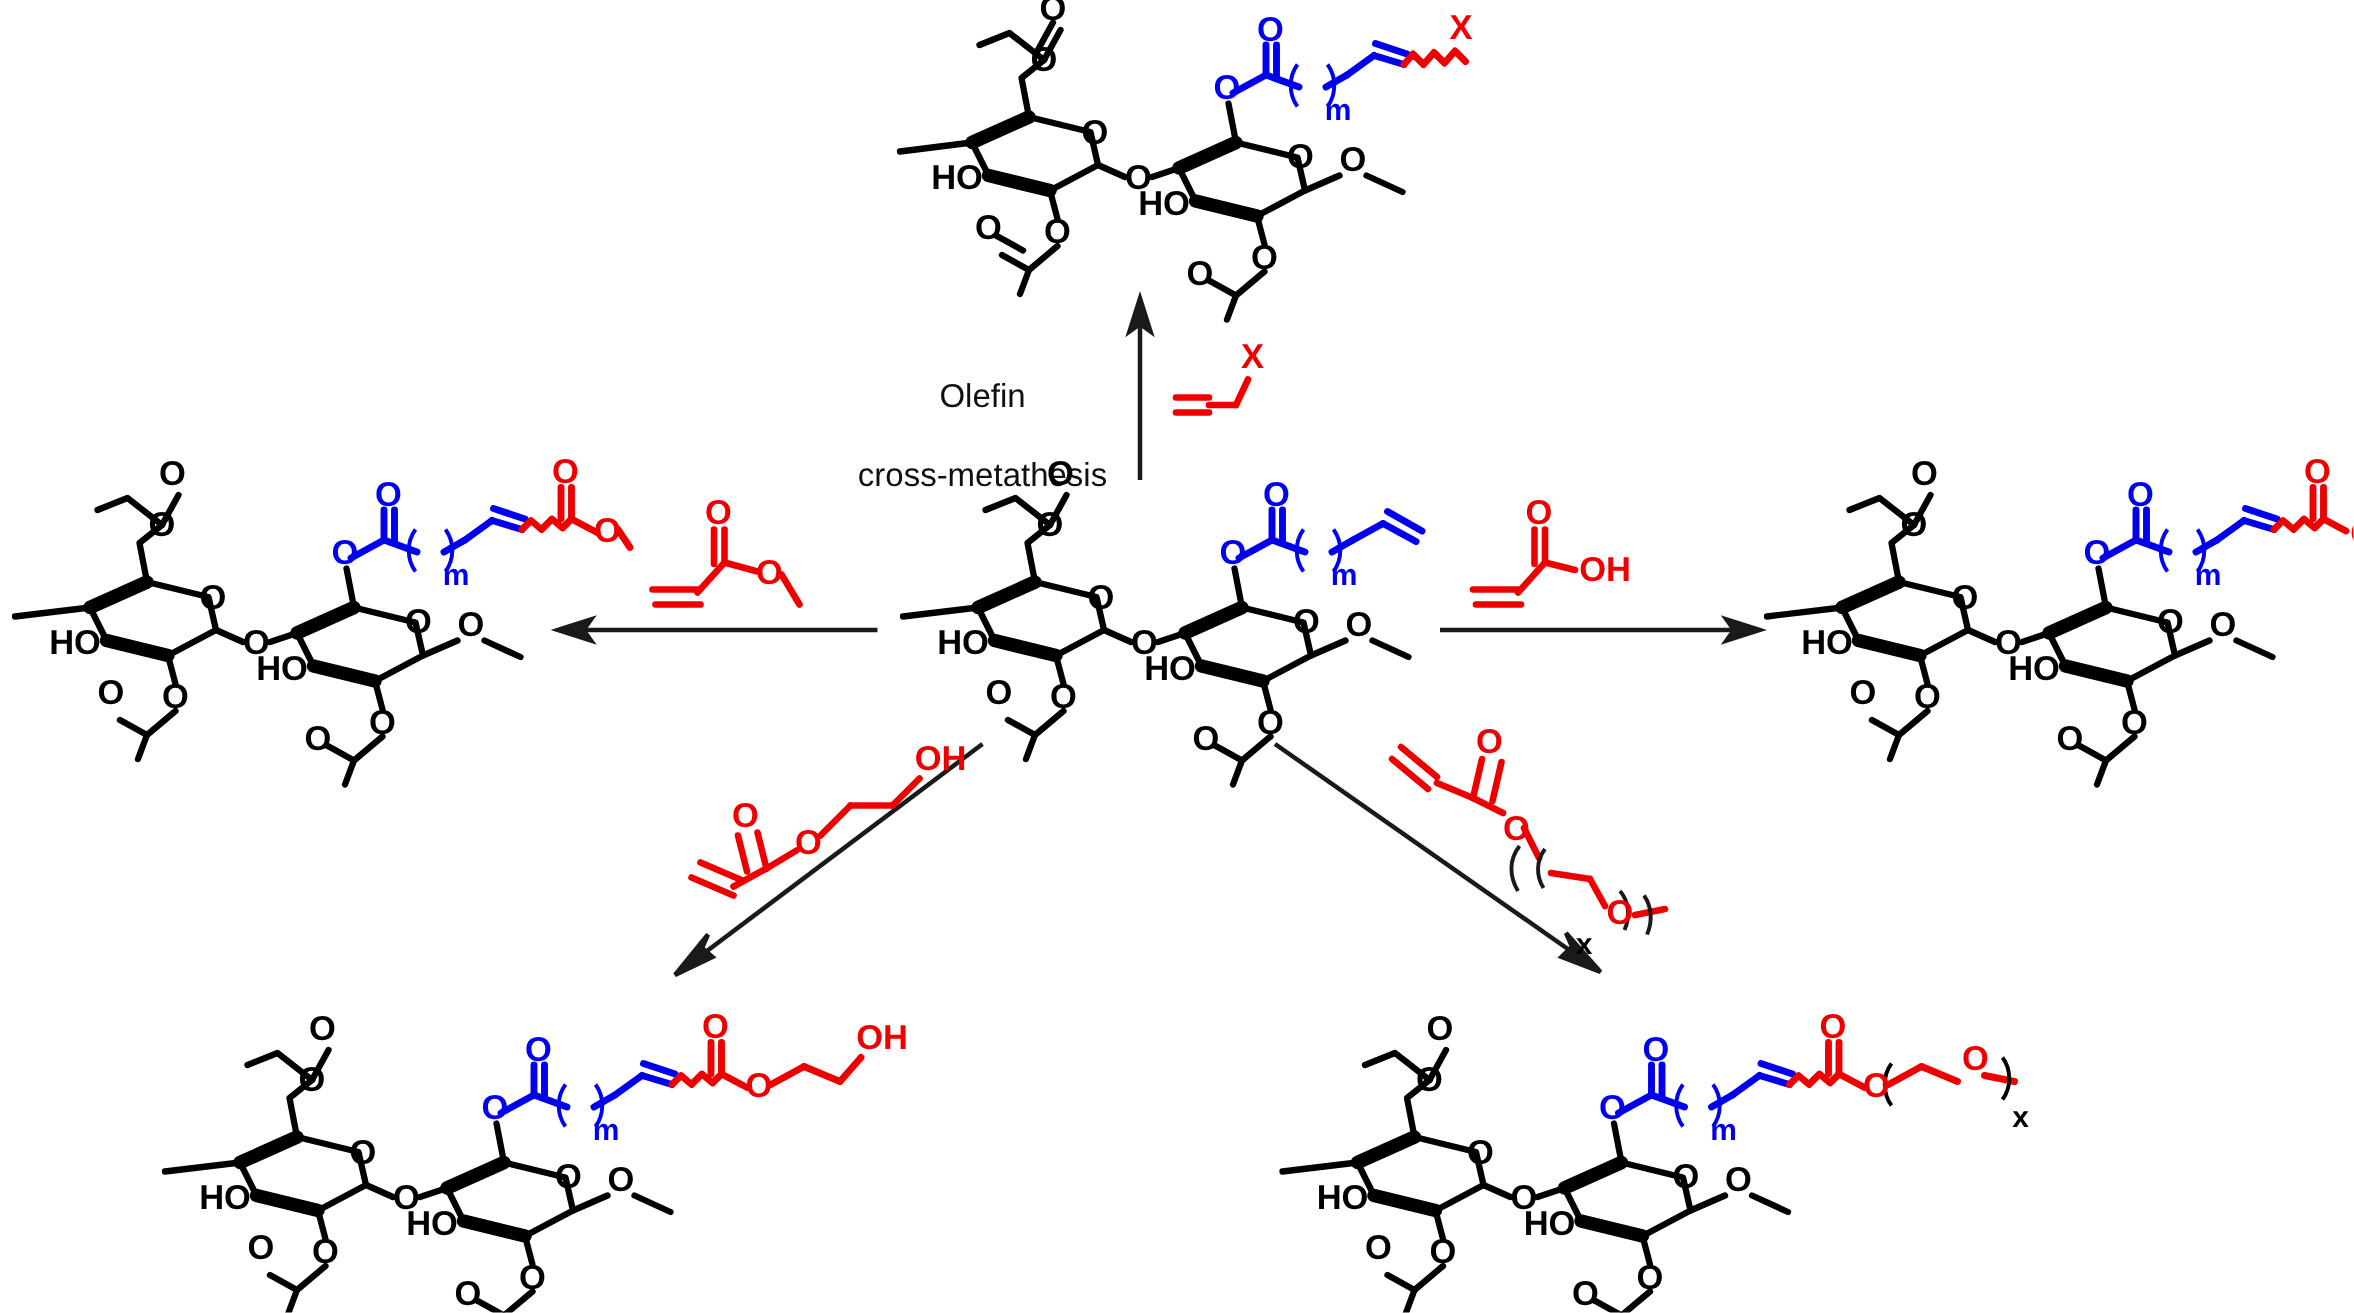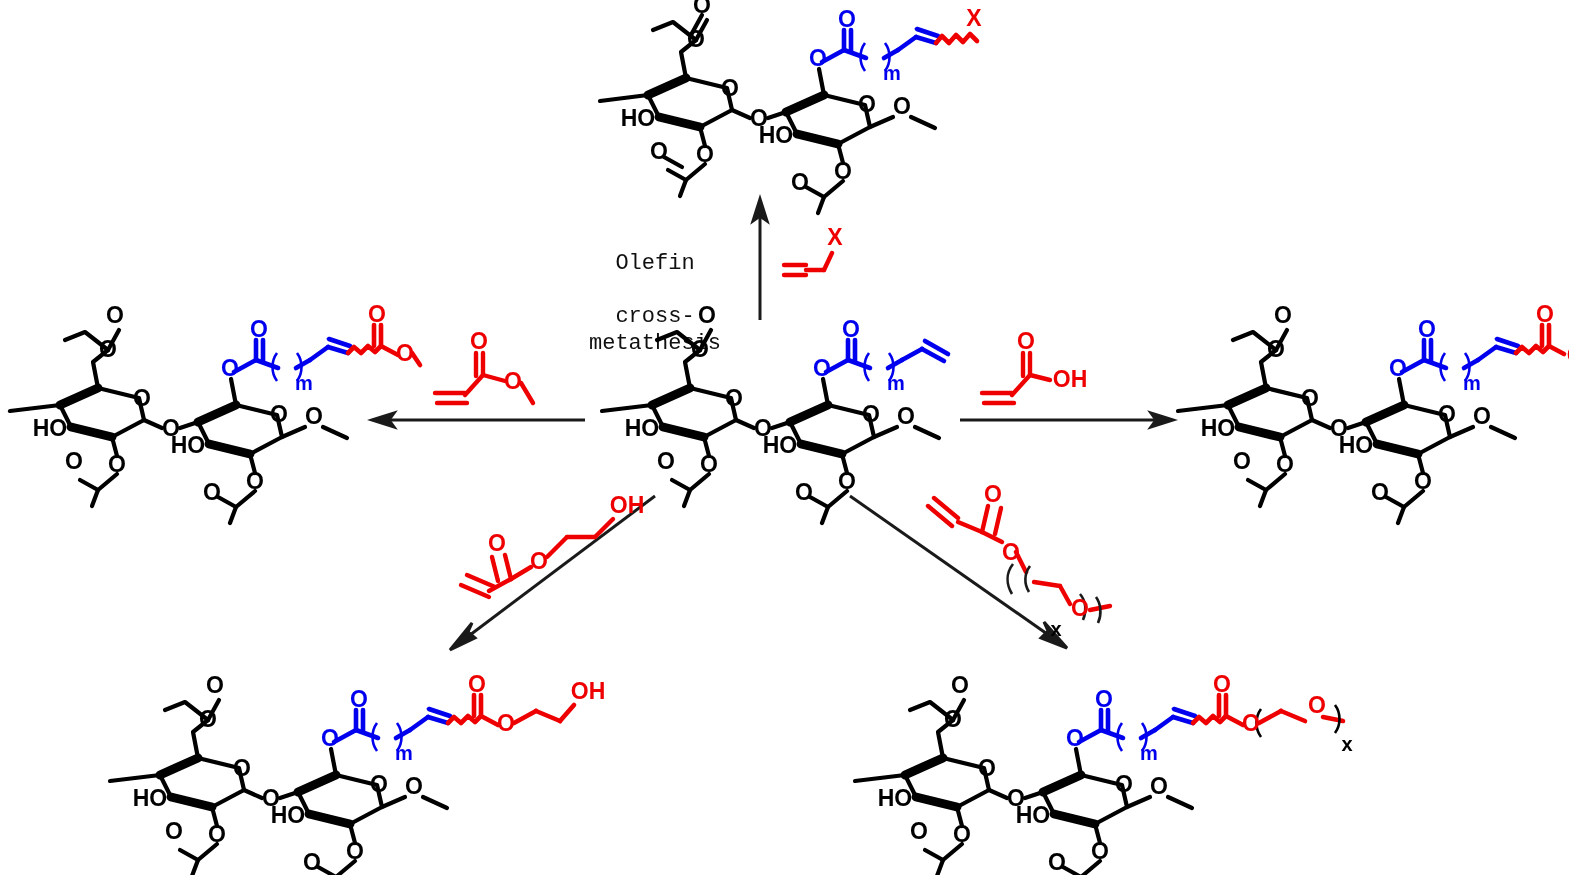--- a/index.html
+++ b/index.html
@@ -7,21 +7,21 @@
   body{
     width:1569px;height:875px;position:relative;overflow:hidden;
     font-family:"Liberation Sans", sans-serif;
     background:#ffffff;
   }
   .stage{position:absolute;left:0;top:0;width:1569px;height:875px;}
   .node{position:absolute;}
   svg{display:block;overflow:visible;}
   .lbl{
     position:absolute;
-    font-family:Liberation Mono, monospace;
+    font-family:Liberation Sans, sans-serif;
     font-size:22px;color:#101010;line-height:1.22;
     text-align:center;white-space:pre-line;
     font-weight:400;
   }
   text{font-family:"Liberation Sans", sans-serif;}
 </style>
 </head>
 <body>
 
 <div class="stage">

